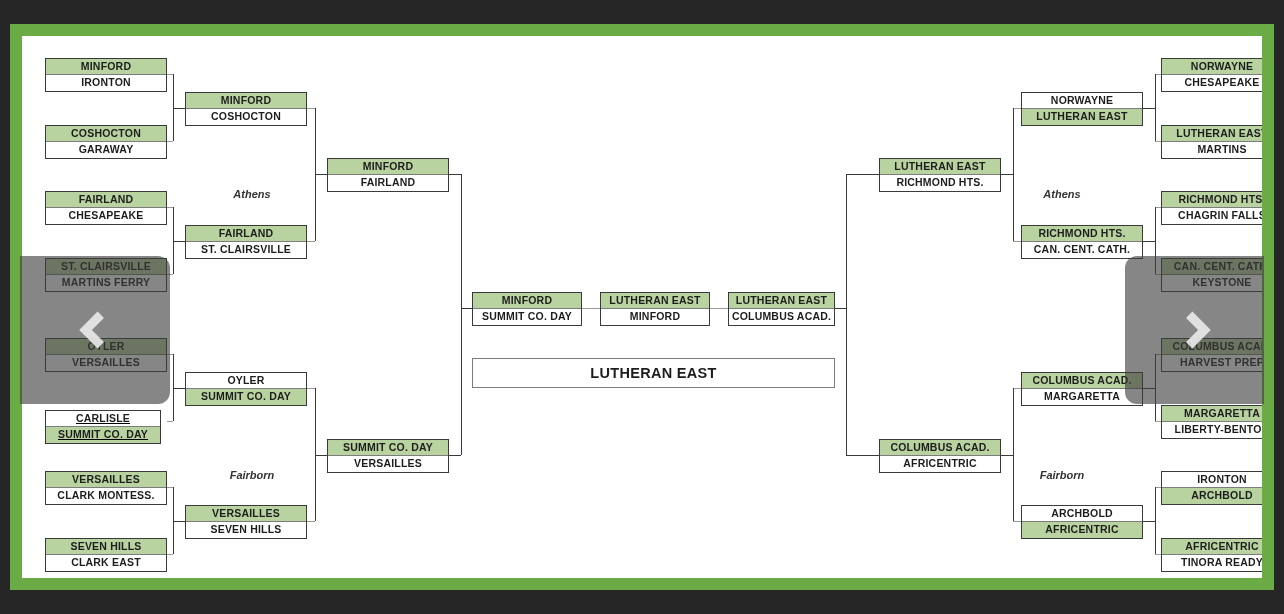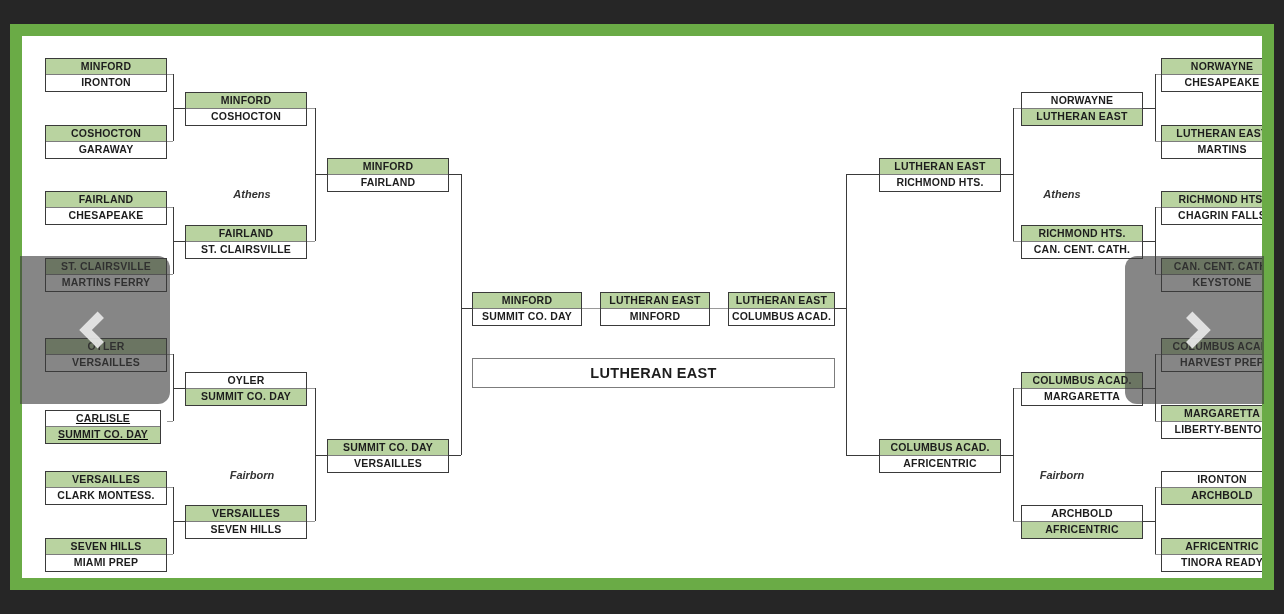--- a/index.html
+++ b/index.html
@@ -141,21 +141,21 @@
         <div class="game" style="left: 23px; top: 374px; width: 116px; text-decoration: underline;">
           <div class="slot top">CARLISLE</div>
           <div class="slot win">SUMMIT CO. DAY</div>
         </div>
         <div class="game" style="left: 23px; top: 435px; width: 122px;">
           <div class="slot top win">VERSAILLES</div>
           <div class="slot">CLARK MONTESS.</div>
         </div>
         <div class="game" style="left: 23px; top: 502px; width: 122px;">
           <div class="slot top win">SEVEN HILLS</div>
-          <div class="slot">MIAMI PREP</div>
+          <div class="slot">CLARK EAST</div>
         </div>
         <div class="game" style="left: 163px; top: 56px; width: 122px;">
           <div class="slot top win">MINFORD</div>
           <div class="slot">COSHOCTON</div>
         </div>
         <div class="game" style="left: 163px; top: 189px; width: 122px;">
           <div class="slot top win">FAIRLAND</div>
           <div class="slot">ST. CLAIRSVILLE</div>
         </div>
         <div class="game" style="left: 163px; top: 336px; width: 122px;">

